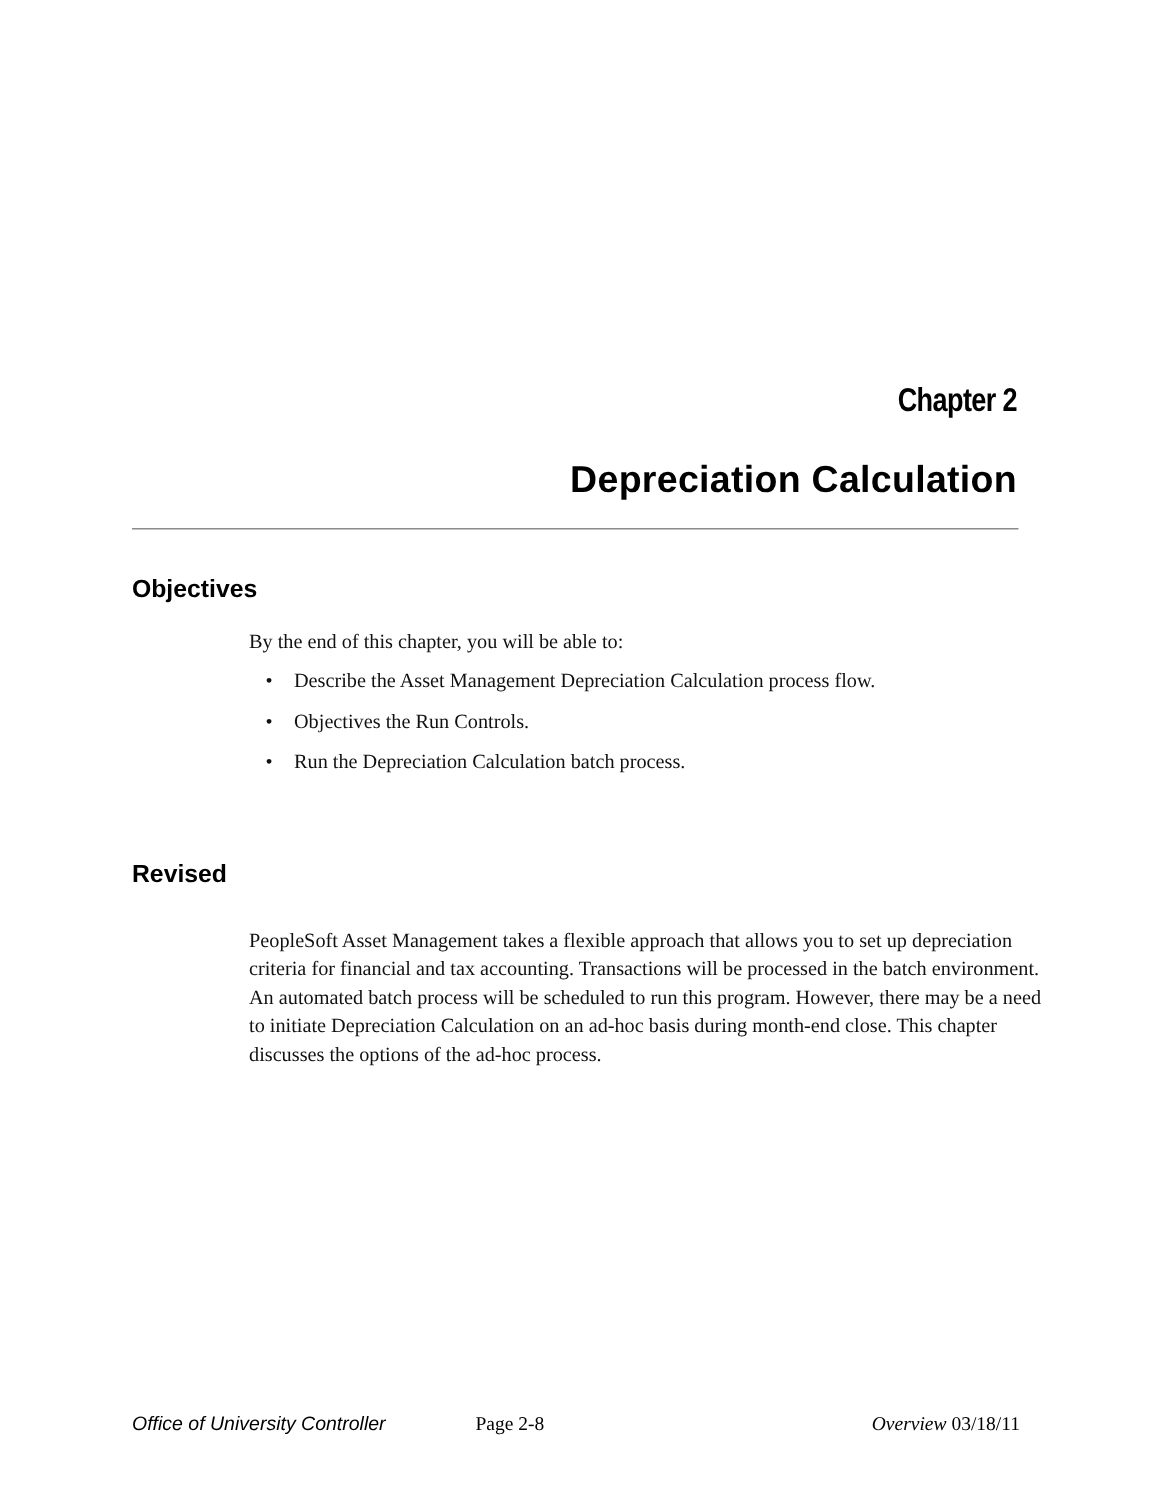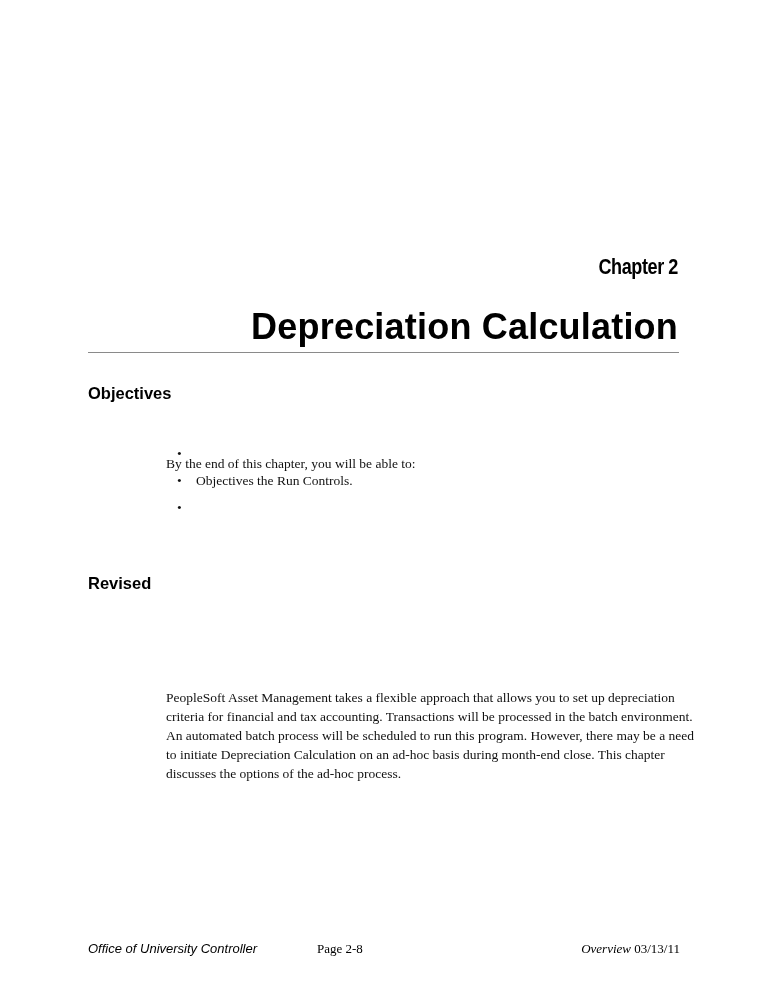--- a/index.html
+++ b/index.html
@@ -30,21 +30,21 @@
       transform: scaleX(0.82);
       transform-origin: right center;
       white-space: nowrap;
     }
     .chapter-title {
       position: absolute;
       right: 90px;
       top: 306px;
       font-family: "Liberation Sans", sans-serif;
       font-weight: bold;
-      font-size: 36px;
+      font-size: 25px;
       white-space: nowrap;
       letter-spacing: 0.2px;
     }
     .title-rule {
       position: absolute;
       left: 88px;
       width: 591px;
       top: 352px;
       height: 0;
       border-top: 1.5px solid #8a8a8a;
@@ -58,21 +58,20 @@
     }
     .heading-objectives { top: 384px; text-align: center; }
     .heading-overview { top: 574px; }
     .body-text {
       position: absolute;
       left: 166px;
       font-family: "Liberation Serif", serif;
       font-size: 13.5px;
       line-height: 19px;
       color: #111;
-      margin-top: 36px;
     }
     .intro { top: 418px; }
     .bullets {
       position: absolute;
       left: 166px;
       top: 444px;
       margin: 0;
       padding: 0;
       list-style: none;
       font-family: "Liberation Serif", serif;
@@ -84,21 +83,21 @@
       line-height: 19px;
       position: relative;
       padding-left: 30px;
     }
     .bullet-dot {
       position: absolute;
       left: 11px;
       top: 0;
     }
     .overview-para {
-      top: 652px;
+      top: 617px;
       width: 540px;
     }
     .footer {
       position: absolute;
       top: 941px;
       left: 88px;
       width: 592px;
       height: 20px;
       font-size: 13px;
     }
@@ -128,35 +127,37 @@
   <div class="chapter-label">Chapter 2</div>
   <div class="chapter-title">Depreciation Calculation</div>
   <div class="title-rule"></div>
 
   <div class="section-heading heading-objectives">Objectives</div>
   <div class="body-text intro">By the end of this chapter, you will be able to:</div>
 
   <ul class="bullets">
     <li>
       <span class="bullet-dot">•</span>
+      <span>Describe the Asset Management Depreciation Calculation process flow.</span>
     </li>
     <li>
       <span class="bullet-dot">•</span>
       <span>Objectives the Run Controls.</span>
     </li>
     <li>
       <span class="bullet-dot">•</span>
+      <span>Run the Depreciation Calculation batch process.</span>
     </li>
   </ul>
 
   <div class="section-heading heading-overview">Revised</div>
   <div class="body-text overview-para">PeopleSoft Asset Management takes a flexible approach that allows you to set up depreciation criteria for financial and tax accounting.  Transactions will be processed in the batch environment.  An automated batch process will be scheduled to run this program. However, there may be a need to initiate Depreciation Calculation on an ad-hoc basis during month-end close.  This chapter discusses the options of the ad-hoc process.</div>
 
   <div class="footer">
     <span class="footer-left">Office of University Controller</span>
     <span class="footer-center">Page 2-8</span>
     <span class="footer-right">
       <span class="rev-label">Overview</span>
-      <span>03/13/11</span>
+      <span>03/18/11</span>
     </span>
   </div>
 
 </div>
 
 </body></html>

